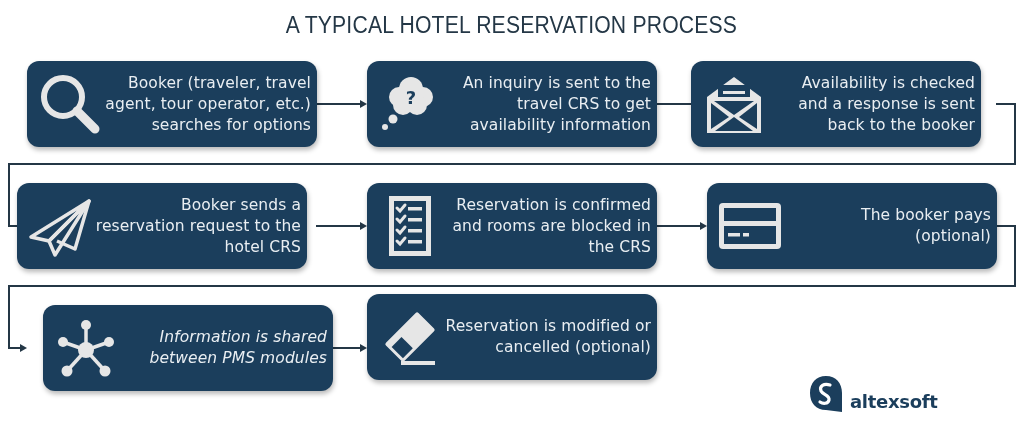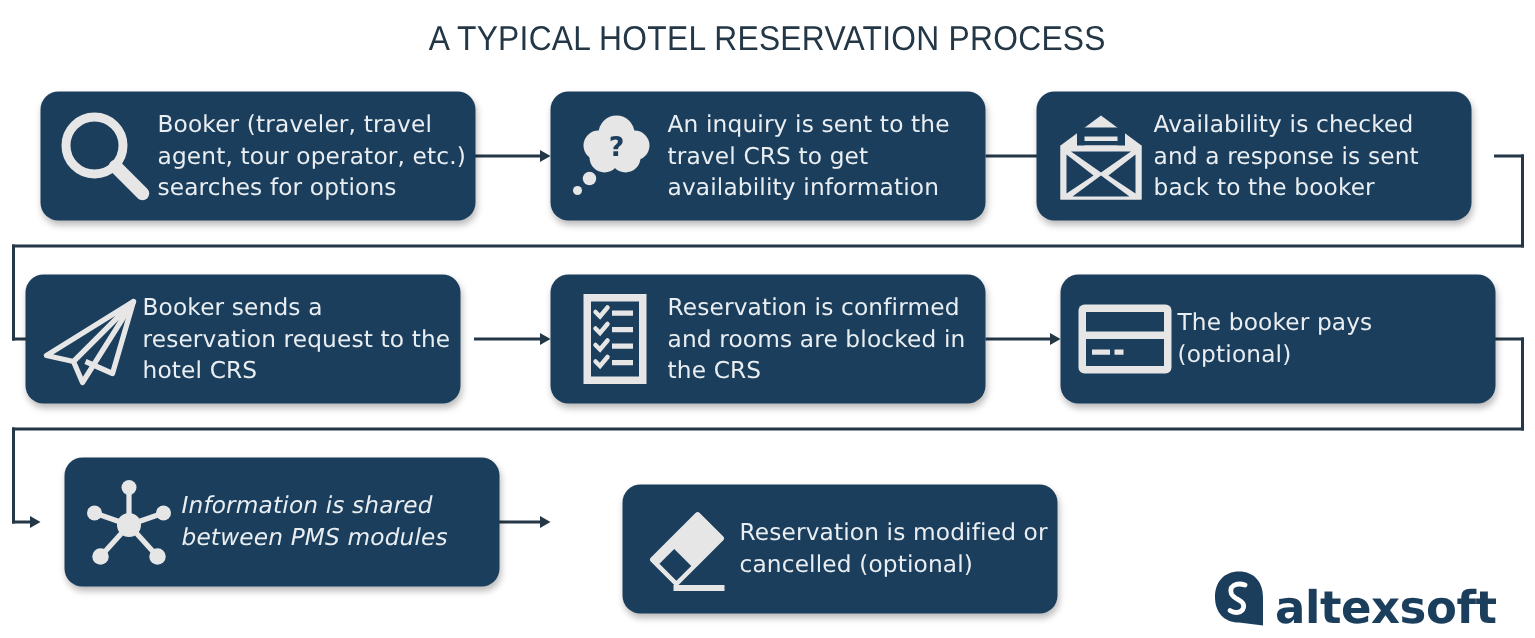--- a/index.html
+++ b/index.html
@@ -28,41 +28,41 @@
       box-sizing: border-box;
     }
     .box .icon {
       position: absolute; left: 8px; top: 8px;
       width: 70px; height: 70px;
       display: flex; align-items: center; justify-content: center;
     }
     .box .text {
       position: absolute; left: 78px; right: 6px; top: 0; bottom: 0;
       display: flex; align-items: center; justify-content: center;
-      text-align: left;
+      text-align: right;
       color: #e9eef2;
       font-family: "DejaVu Sans", sans-serif;
       font-size: 15.5px; line-height: 21px;
       letter-spacing: 0.1px;
     }
     .line { position: absolute; background: #243746; }
     .arrowhead {
       position: absolute; width: 0; height: 0;
       border-top: 4px solid transparent;
       border-bottom: 4px solid transparent;
       border-left: 7px solid #243746;
     }
     .logo {
       position: absolute; left: 808px; top: 374px;
       display: flex; align-items: center;
     }
     .logo-text {
       font-family: "DejaVu Sans", sans-serif;
       font-weight: bold;
-      font-size: 30px; color: #1b3e5c;
+      font-size: 18px; color: #1b3e5c;
       margin-left: 6px; margin-top: 14px;
       letter-spacing: -0.3px;
     }
   </style>
 </head>
 <body>
 
 <div class="title">A TYPICAL HOTEL RESERVATION PROCESS</div>
 
 <div class="line" style="left:316px;top:103px;width:44px;height:2px;"></div>
@@ -202,21 +202,21 @@
         <circle cx="10" cy="27" r="5"></circle>
         <circle cx="56" cy="27" r="5"></circle>
         <circle cx="14" cy="56" r="5.5"></circle>
         <circle cx="52" cy="56" r="5.5"></circle>
       </g>
     </svg>
   </div>
   <div class="text">Information is shared between PMS modules</div>
 </div>
 
-<div class="box" style="left:367px;top:323px;margin-left:48px;">
+<div class="box" style="left:367px;top:294px;">
   <div class="icon">
     <svg width="66" height="66" viewBox="0 0 66 66">
       <g transform="rotate(-45 33 33)">
         <rect x="10" y="20" width="46" height="26" rx="2" fill="#e6e6e6"></rect>
         <rect x="13" y="27" width="14" height="16" fill="#1b3e5c"></rect>
       </g>
       <rect x="24" y="57" width="34" height="4" fill="#e6e6e6"></rect>
     </svg>
   </div>
   <div class="text">Reservation is modified or cancelled (optional)</div>

